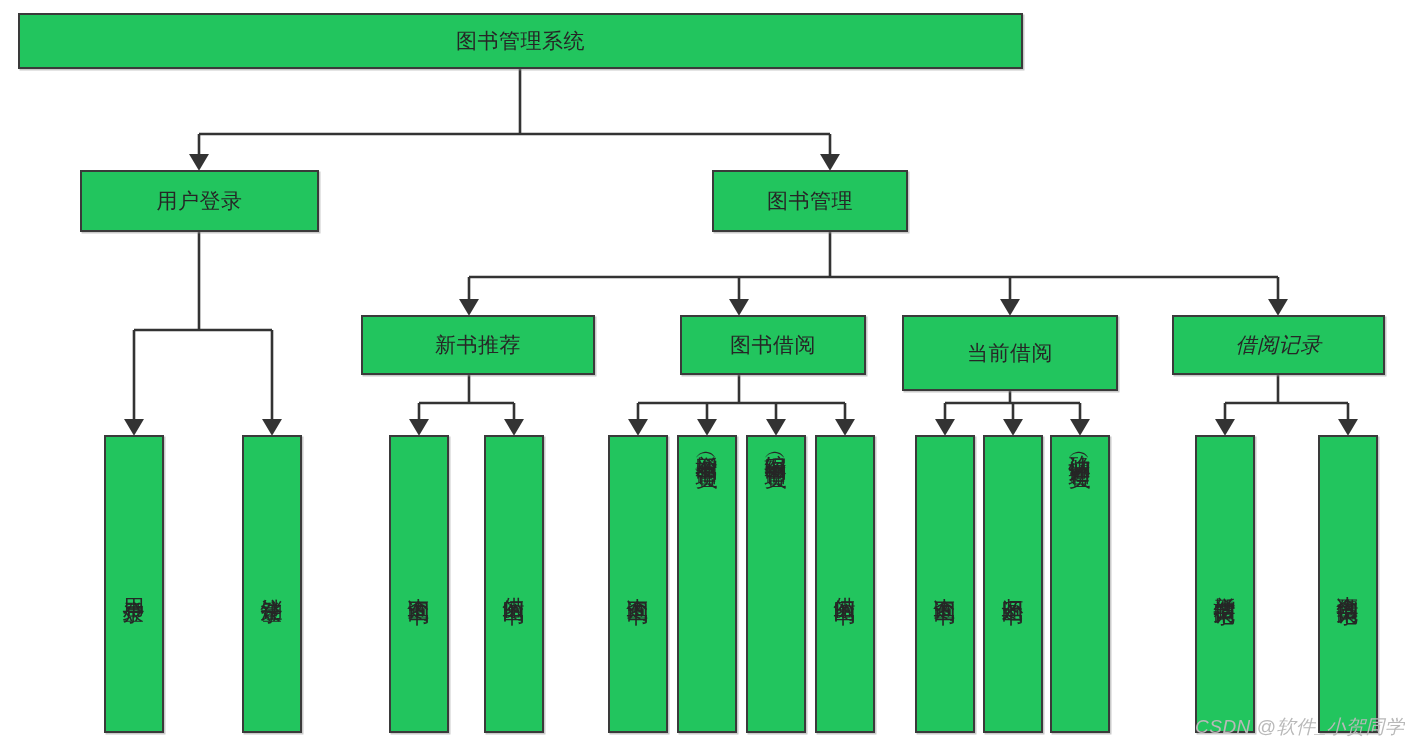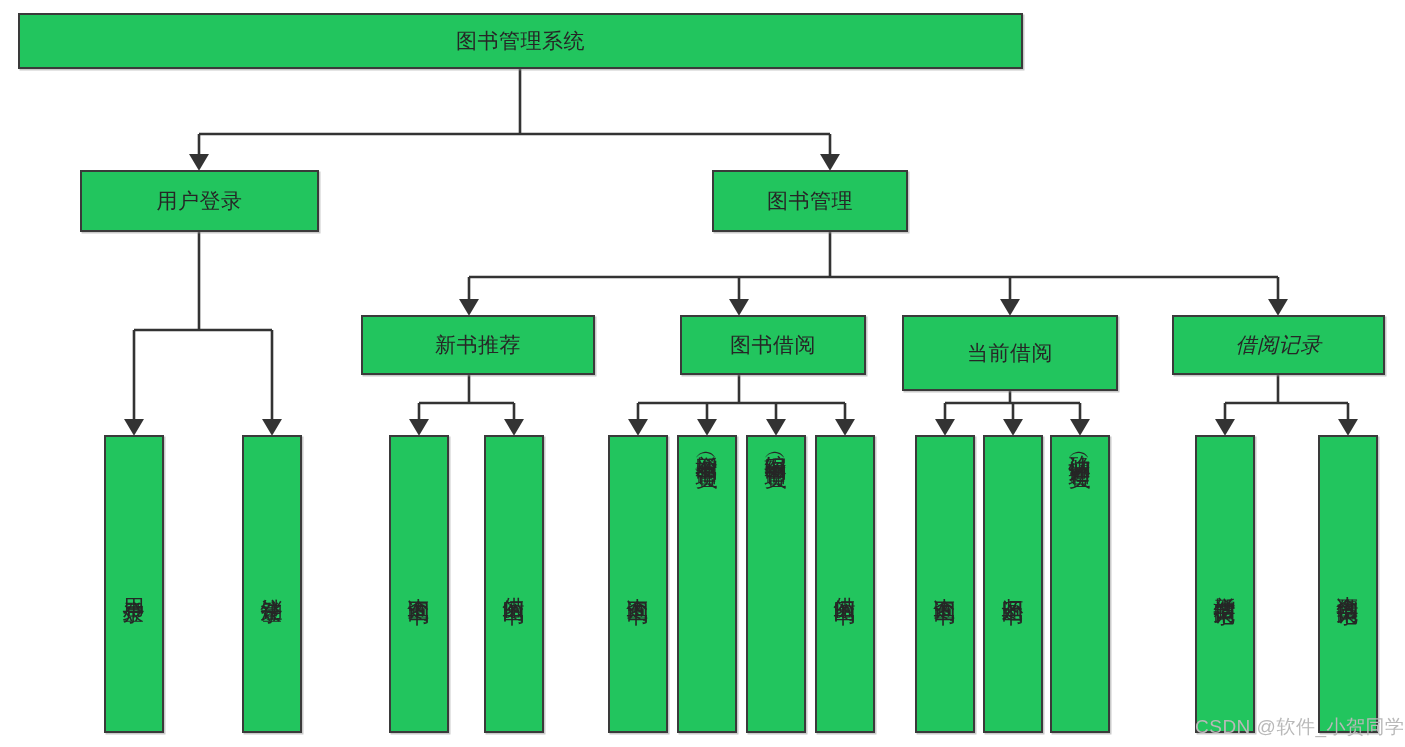--- a/index.html
+++ b/index.html
@@ -63,20 +63,21 @@
   }
   .node.vertical.v-center {
     align-items: center;
   }
   .watermark {
     position: absolute;
     font-size: 19px;
     color: #b9b9b9;
     white-space: nowrap;
     letter-spacing: 0.5px;
+    font-style: italic;
   }
 </style>
 </head>
 <body>
 
 <div id="canvas">
 
   <svg id="edges" viewBox="0 0 1405 747">
     <defs>
       <marker id="arrow" markerWidth="9" markerHeight="9" refX="3.2" refY="4.5" orient="auto" markerUnits="strokeWidth">

